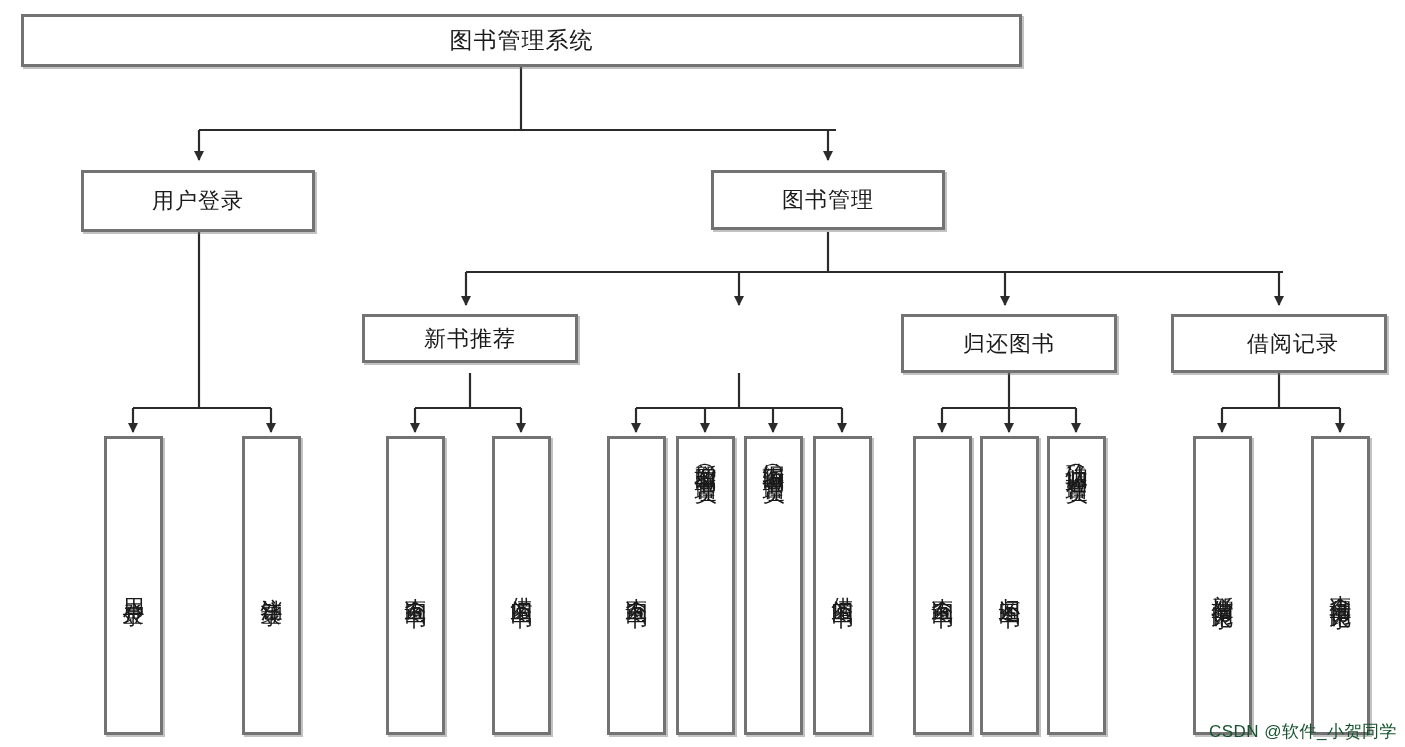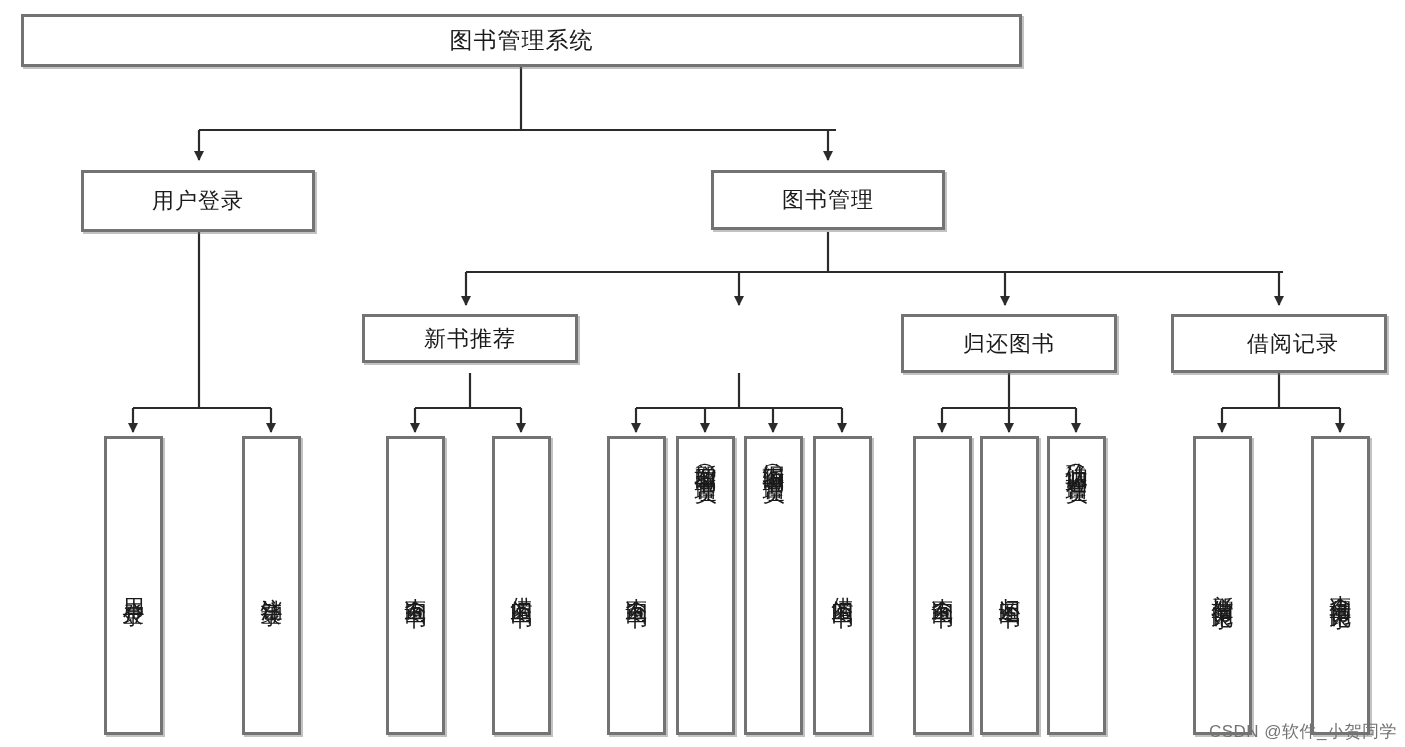--- a/index.html
+++ b/index.html
@@ -8,21 +8,21 @@
   svg.edges{position:absolute;left:0;top:0;width:1405px;height:747px;pointer-events:none;}
   .node{position:absolute;box-sizing:border-box;border:3px solid #737373;background:#ffffff;
         box-shadow:2px 2px 0 rgba(120,120,120,.45);display:flex;align-items:center;justify-content:center;}
   .node .label{color:#1a1a1a;text-align:center;line-height:1.18;}
   .h-node .label{font-size:22px;letter-spacing:1px;}
   .n-root .label{font-size:23px;}
   .v-node{align-items:flex-start;justify-content:center;padding-top:6px;}
   .v-node .label{writing-mode:vertical-rl;text-orientation:upright;font-size:22px;
                  letter-spacing:3px;line-height:1;white-space:nowrap;}
   .v-node.center{align-items:center;padding-top:0;}
-  .watermark{position:absolute;right:8px;bottom:4px;font-size:17px;color:#737373;
+  .watermark{position:absolute;right:8px;bottom:4px;font-size:17px;color:#14532d;
              letter-spacing:.5px;white-space:nowrap;}
 </style>
 </head>
 <body>
 
 <div id="canvas">
 
   <svg class="edges" viewBox="0 0 1405 747" xmlns="http://www.w3.org/2000/svg">
     <defs>
       <marker id="arrow" markerWidth="12" markerHeight="12" refX="9" refY="5" orient="auto" markerUnits="userSpaceOnUse">

